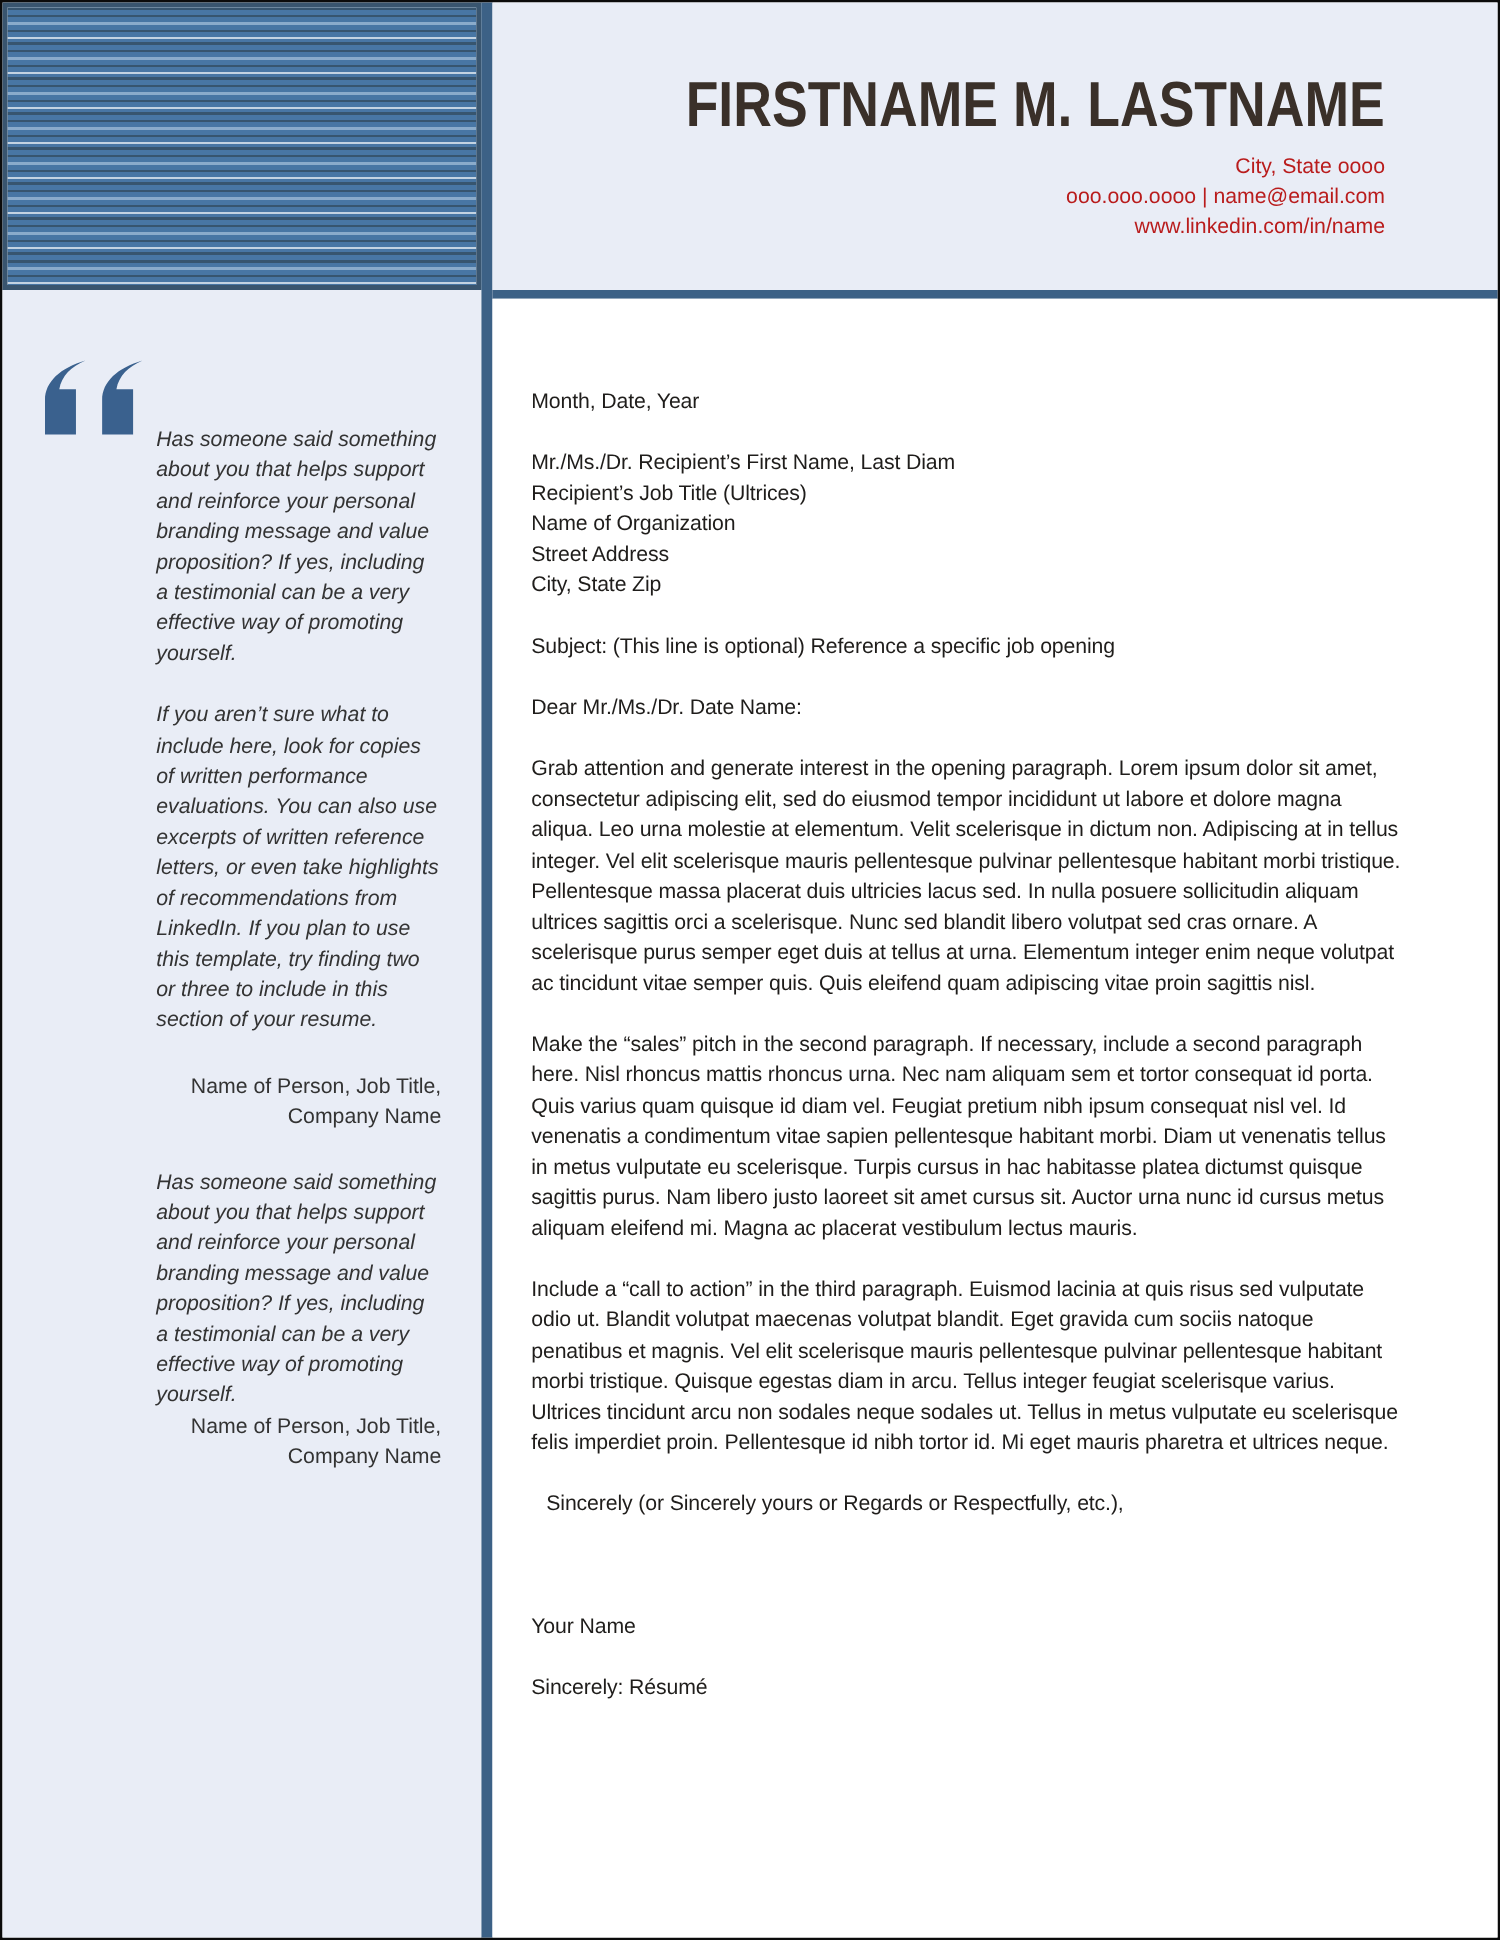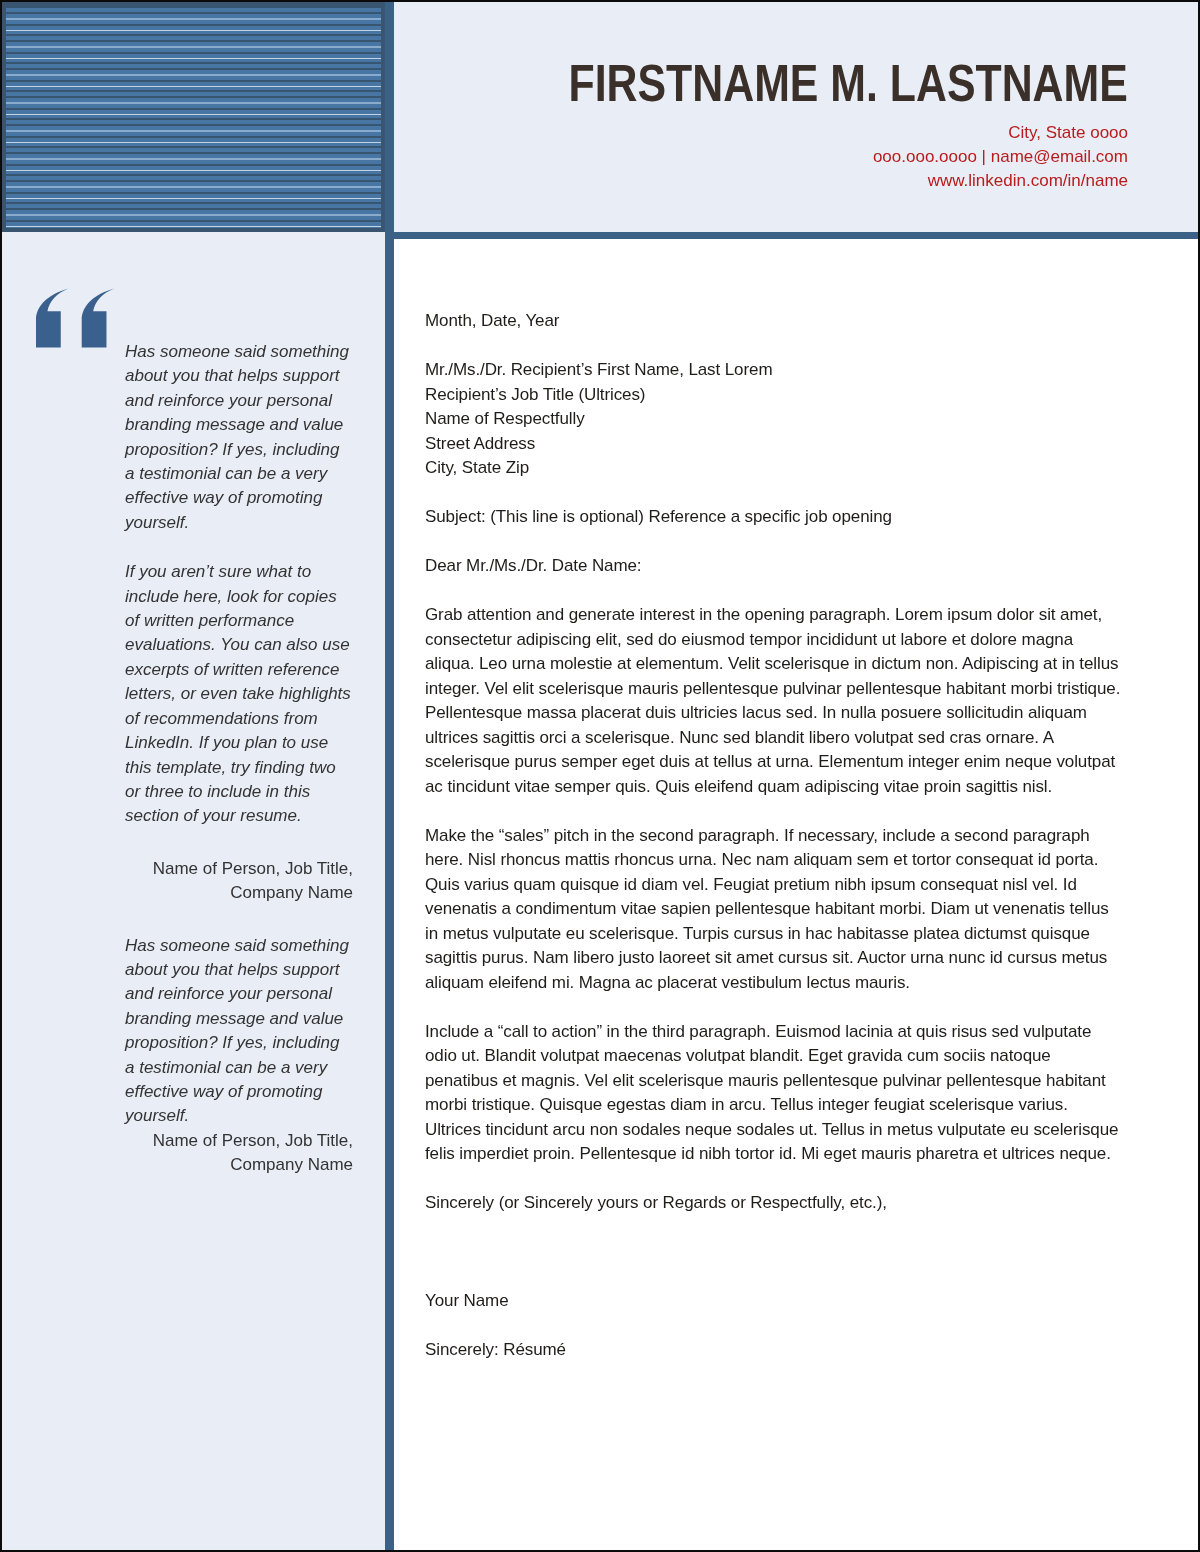--- a/index.html
+++ b/index.html
@@ -36,21 +36,21 @@
   }
 
   .v-divider { grid-column: 2; grid-row: 1 / 4; background: #3c6186; }
   .h-rule    { grid-column: 3; grid-row: 2;      background: #3c6186; }
 
   
   .header {
     grid-column: 3; grid-row: 1;
     background: #e9edf6;
     text-align: right;
-    padding: 56px 70px 0 20px;
+    padding: 56px 90px 0 20px;
     box-sizing: border-box;
   }
   .header h1 {
     margin: 0 0 12px 0;
     font-size: 51px;
     line-height: 1.0;
     font-weight: 700;
     letter-spacing: 0px;
     color: #3a3029;
     display: inline-block;
@@ -89,21 +89,21 @@
     background: #ffffff;
     box-sizing: border-box;
     padding: 70px 76px 40px 31px;
     font-size: 17px;
     line-height: 24.5px;
     letter-spacing: -0.1px;
   }
   .letter p { margin: 0 0 24.5px 0; }
   .letter .date { }
   .letter .recipient { margin-bottom: 24.5px; }
-  .letter .closing { margin-bottom: 73.5px; }
+  .letter .closing { margin-bottom: 73.5px; margin-left: 12px; }
   .letter .enclosure { margin-bottom: 0; }
 </style>
 </head>
 <body>
 
 <div class="page">
 
   <div class="stripes"></div>
   <div class="v-divider"></div>
   <div class="h-rule"></div>
@@ -139,23 +139,23 @@
     <div class="attribution tight">
       <span>Name of Person, Job Title,</span><br>
       <span>Company Name</span>
     </div>
   </aside>
 
   <main class="letter">
     <p class="date">Month, Date, Year</p>
 
     <div class="recipient">
-      <div>Mr./Ms./Dr. Recipient’s First Name, Last Lorem</div>
+      <div>Mr./Ms./Dr. Recipient’s First Name, Last Diam</div>
       <div>Recipient’s Job Title (Ultrices)</div>
-      <div>Name of Respectfully</div>
+      <div>Name of Organization</div>
       <div>Street Address</div>
       <div>City, State Zip</div>
     </div>
 
     <p>Subject: (This line is optional) Reference a specific job opening</p>
     <p>Dear Mr./Ms./Dr. Date Name:</p>
 
     <p>Grab attention and generate interest in the opening paragraph. Lorem ipsum dolor sit amet, consectetur adipiscing elit, sed do eiusmod tempor incididunt ut labore et dolore magna aliqua. Leo urna molestie at elementum.  Velit scelerisque in dictum non. Adipiscing at in tellus integer. Vel elit scelerisque mauris pellentesque pulvinar pellentesque habitant morbi tristique. Pellentesque massa placerat duis ultricies lacus sed. In nulla posuere sollicitudin aliquam ultrices sagittis orci a scelerisque. Nunc sed blandit libero volutpat sed cras ornare. A scelerisque purus semper eget duis at tellus at urna. Elementum integer enim neque volutpat ac tincidunt vitae semper quis. Quis eleifend quam adipiscing vitae proin sagittis nisl.</p>
     <p>Make the “sales” pitch in the second paragraph. If necessary, include a second paragraph here. Nisl rhoncus mattis rhoncus urna. Nec nam aliquam sem et tortor consequat id porta. Quis varius quam quisque id diam vel. Feugiat pretium nibh ipsum consequat nisl vel. Id venenatis a condimentum vitae sapien pellentesque habitant morbi. Diam ut venenatis tellus in metus vulputate eu scelerisque. Turpis cursus in hac habitasse platea dictumst quisque sagittis purus. Nam libero justo laoreet sit amet cursus sit. Auctor urna nunc id cursus metus aliquam eleifend mi. Magna ac placerat vestibulum lectus mauris.</p>
     <p>Include a “call to action” in the third paragraph. Euismod lacinia at quis risus sed vulputate odio ut. Blandit volutpat maecenas volutpat blandit. Eget gravida cum sociis natoque penatibus et magnis. Vel elit scelerisque mauris pellentesque pulvinar pellentesque habitant morbi tristique. Quisque egestas diam in arcu. Tellus integer feugiat scelerisque varius. Ultrices tincidunt arcu non sodales neque sodales ut. Tellus in metus vulputate eu scelerisque felis imperdiet proin. Pellentesque id nibh tortor id. Mi eget mauris pharetra et ultrices neque.</p>

